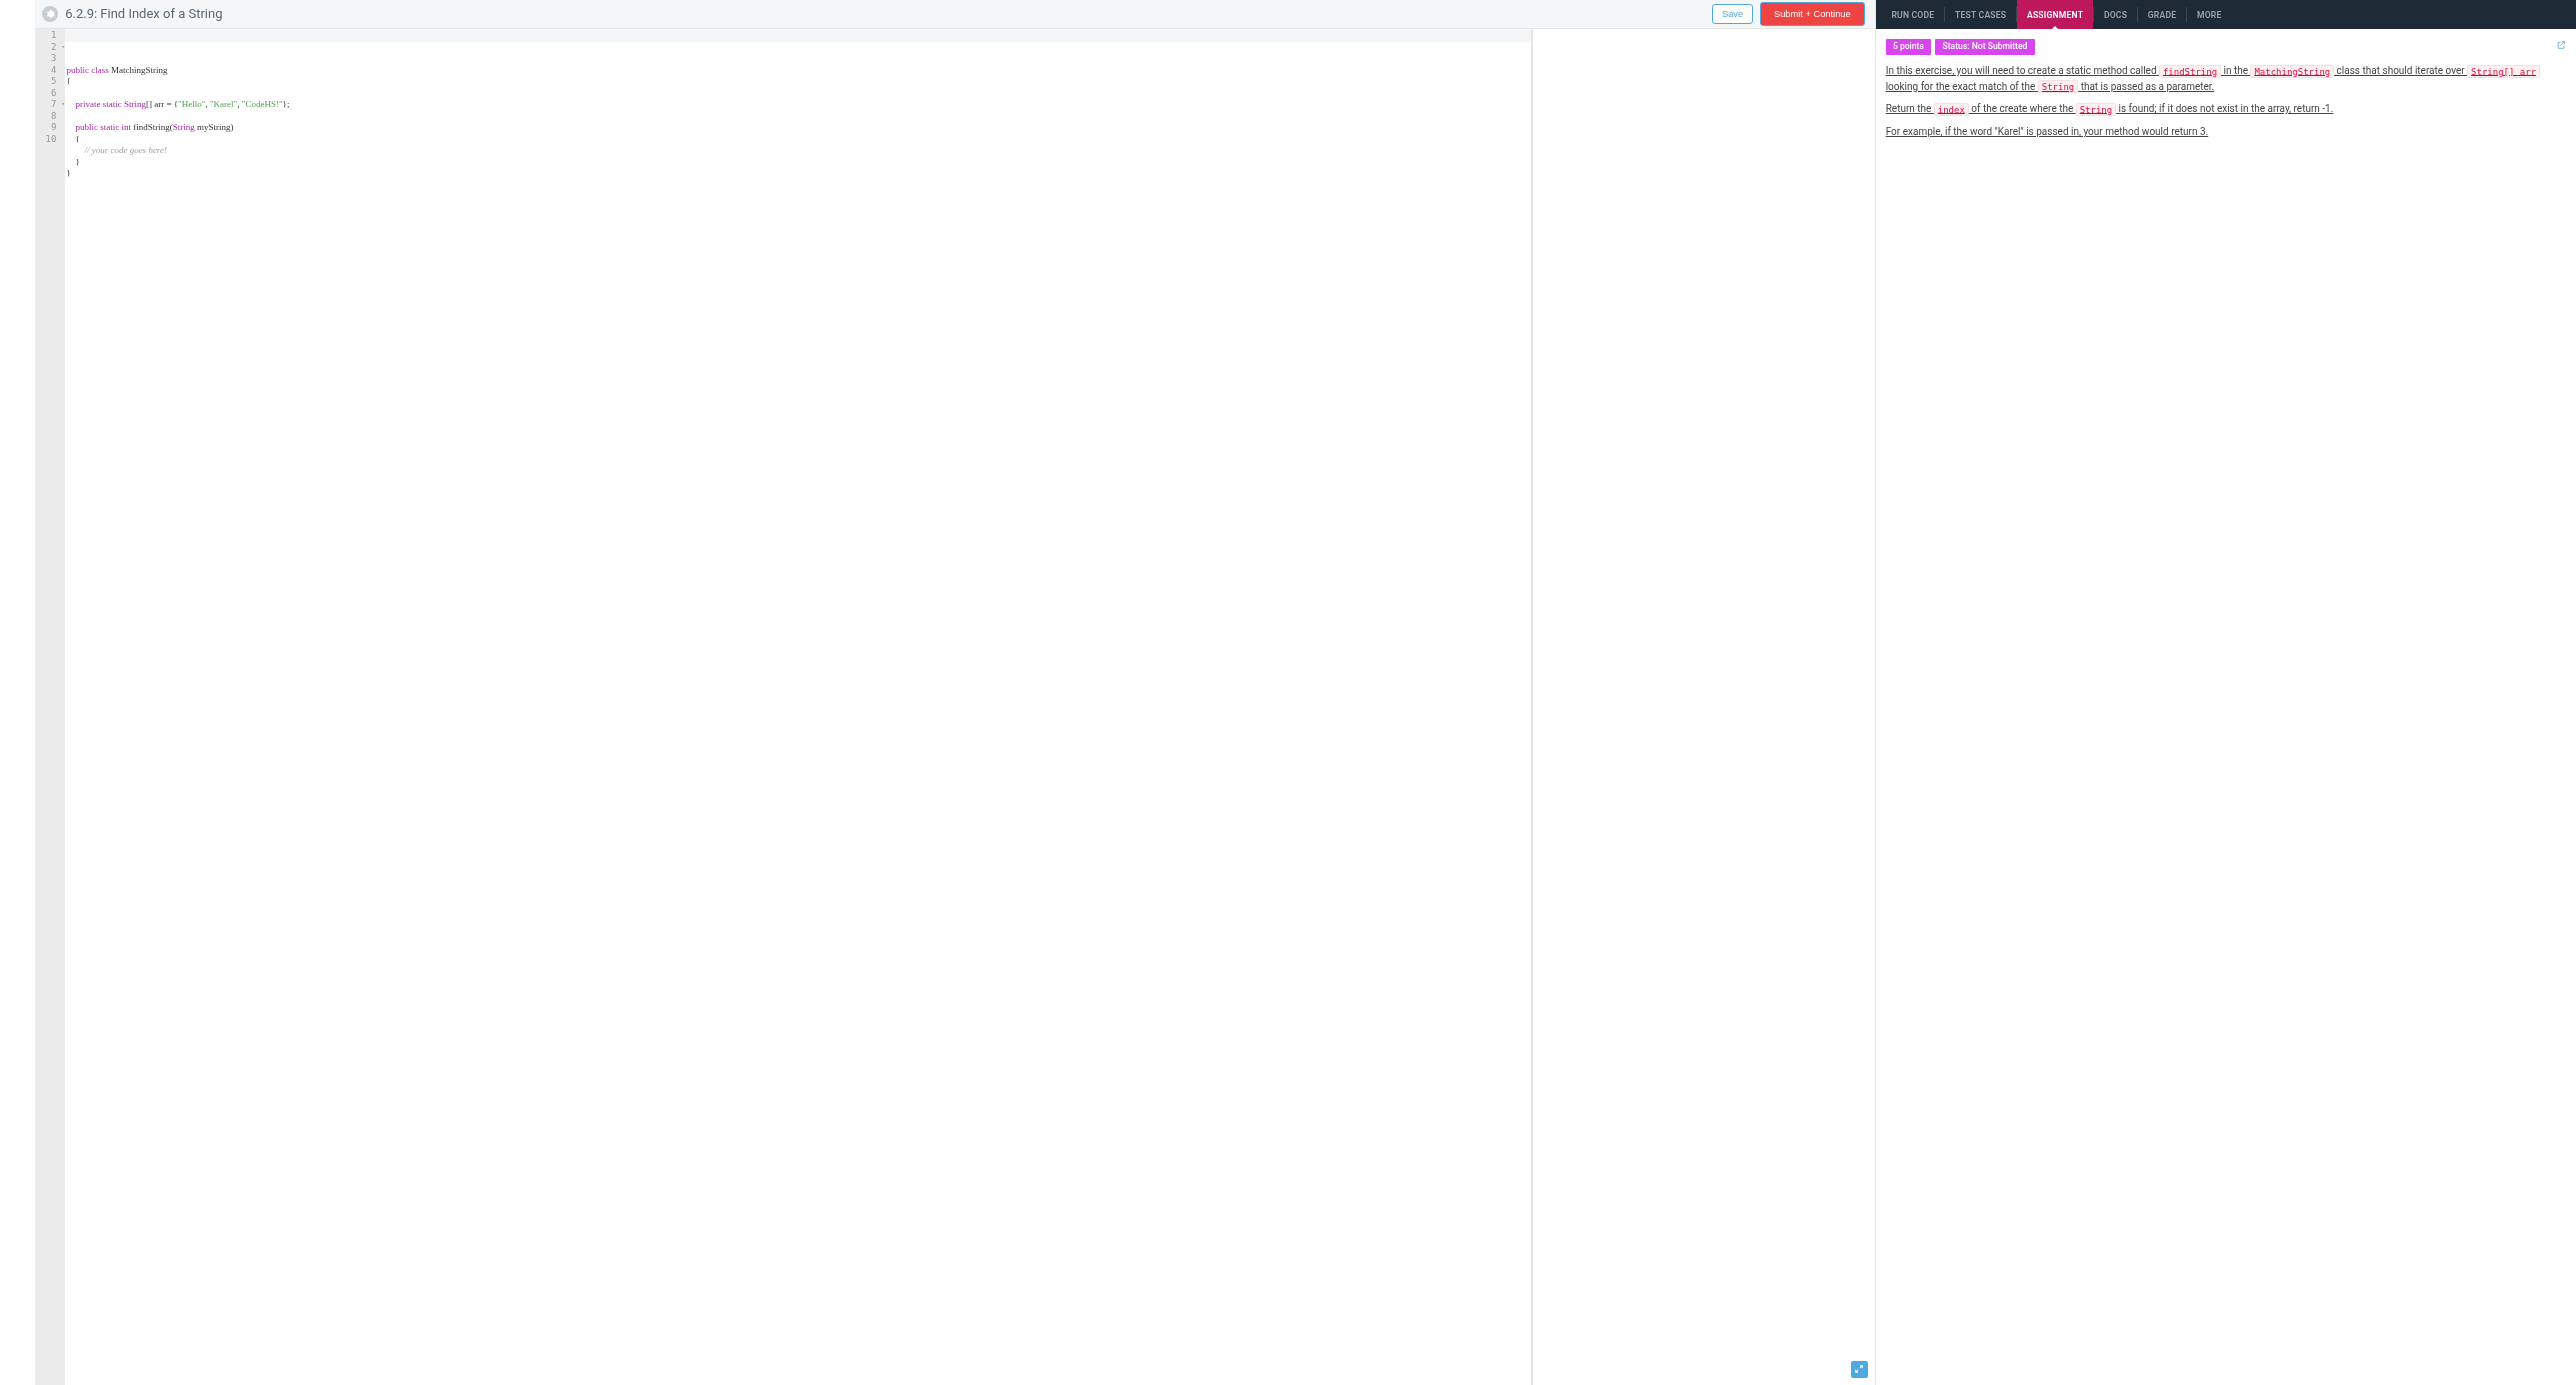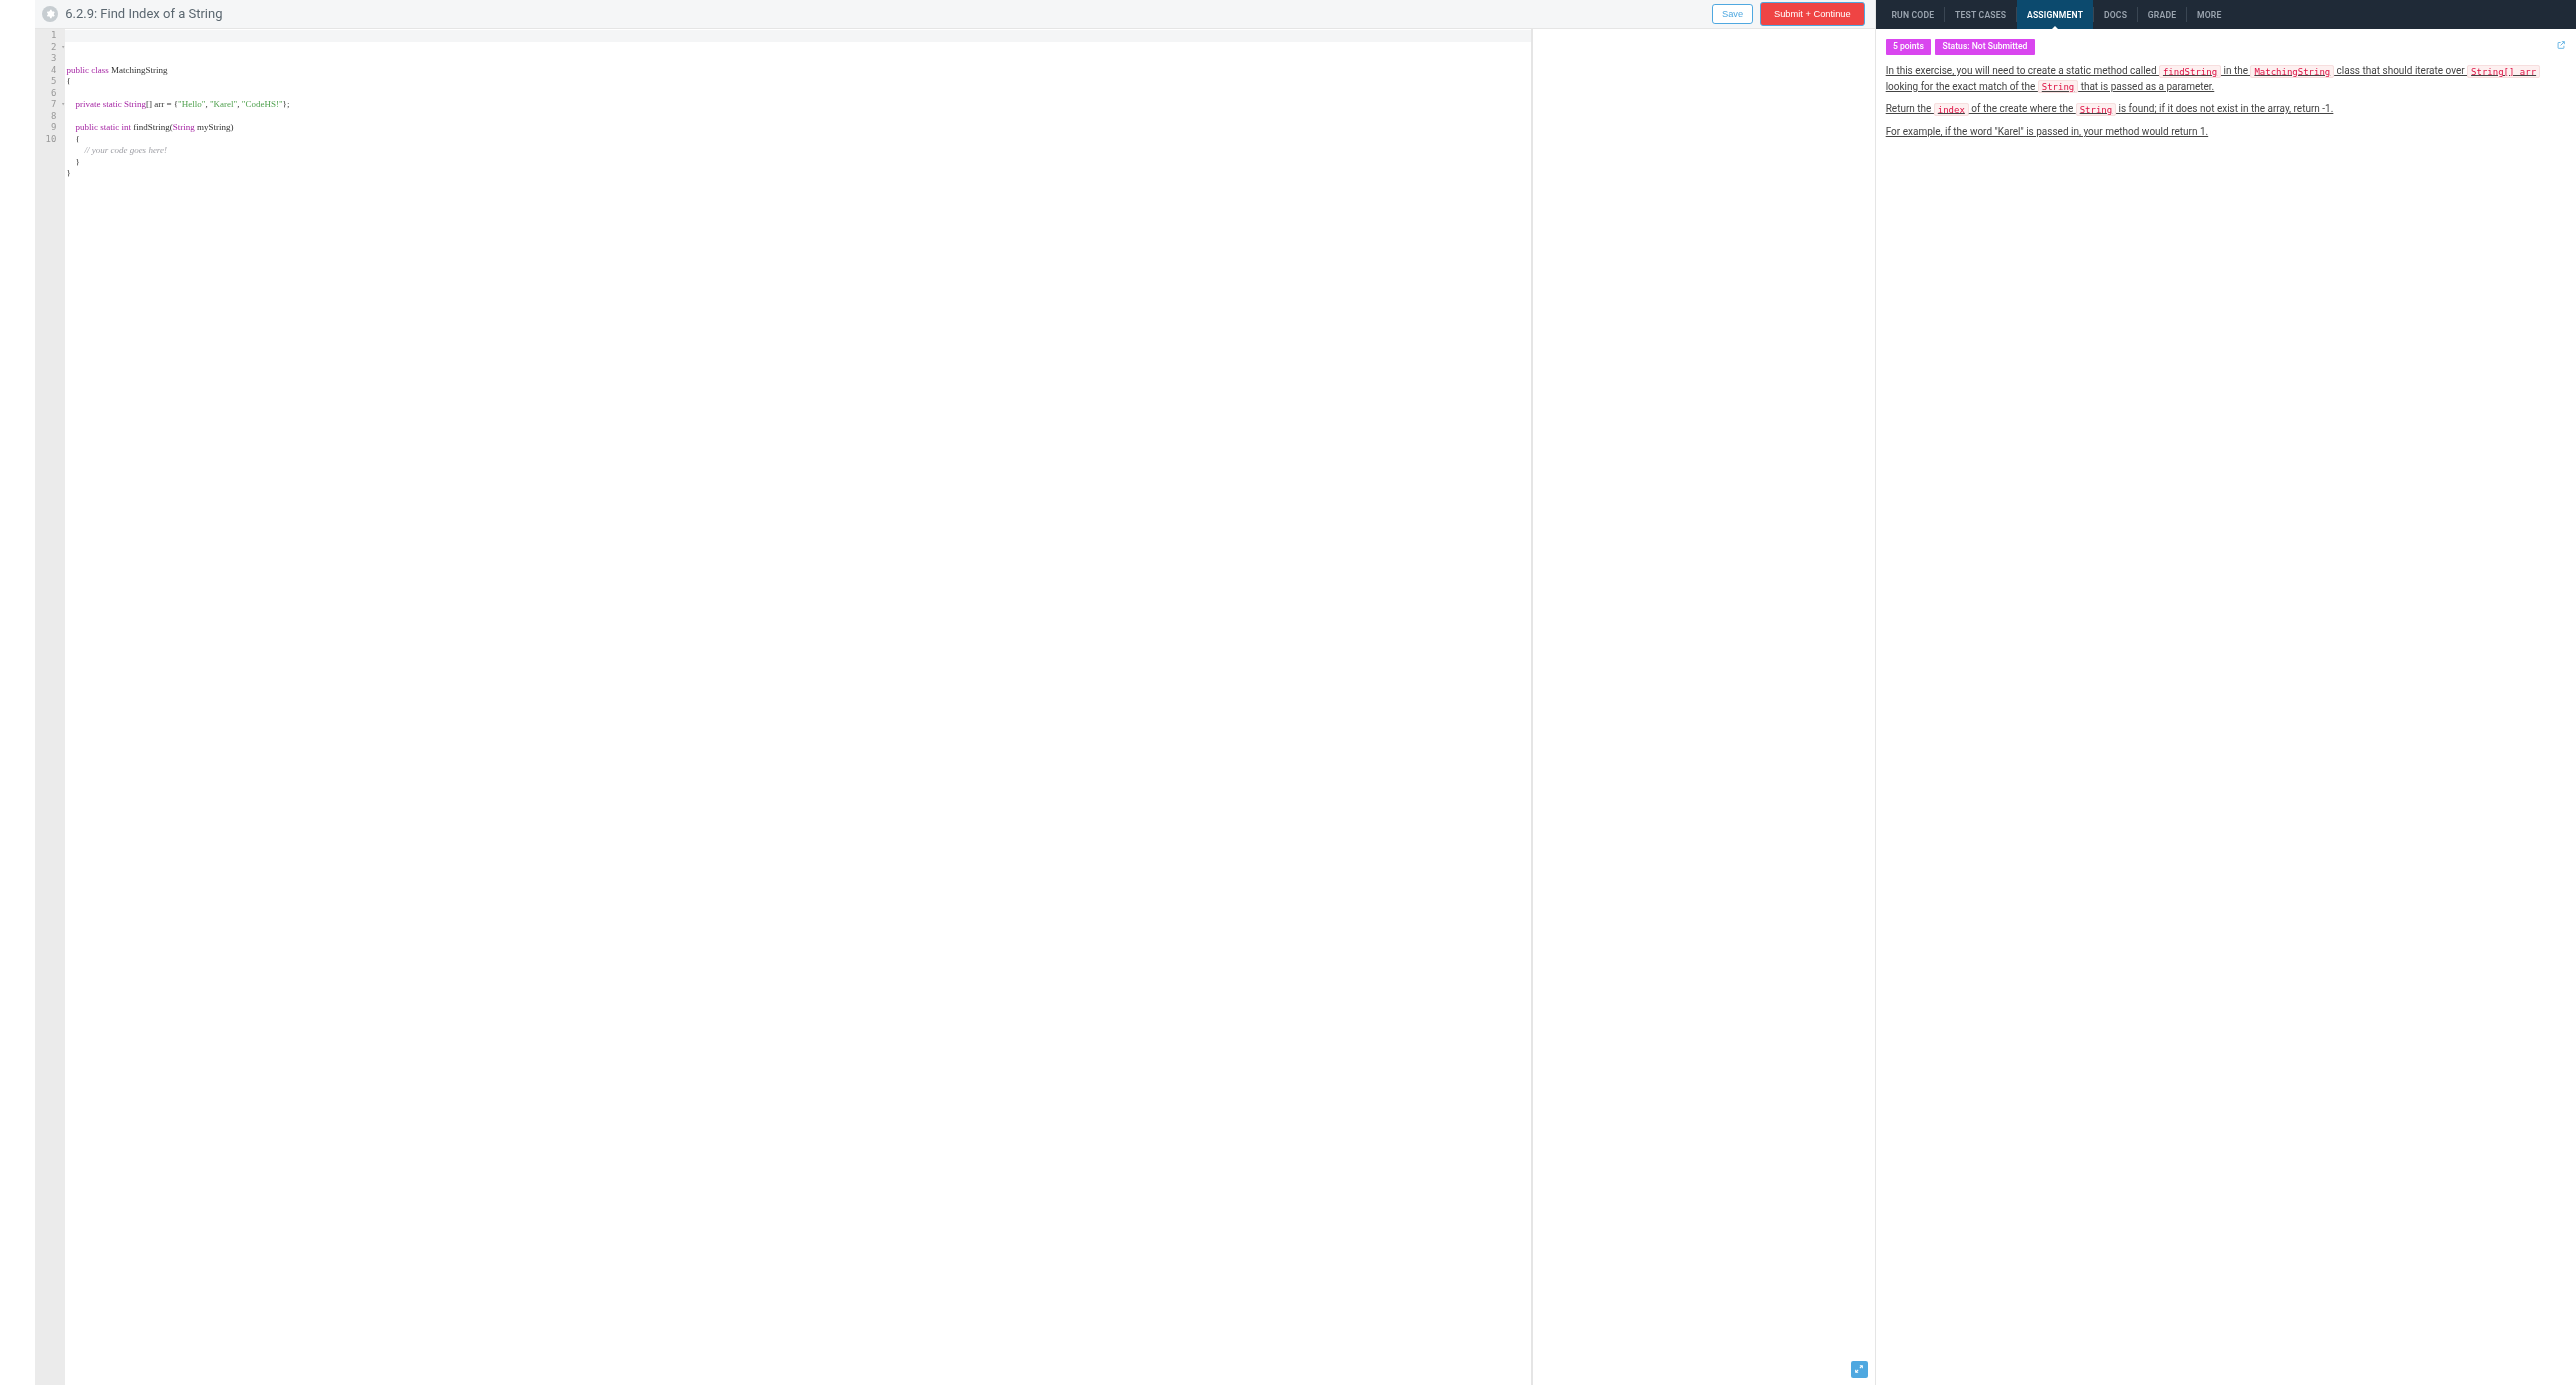--- a/index.html
+++ b/index.html
@@ -85,21 +85,21 @@
       font-weight: 600;
       letter-spacing: 0.2px;
       padding: 0 10px;
       display: flex;
       align-items: center;
       cursor: pointer;
       position: relative;
       white-space: nowrap;
     }
     .tab.active {
-      background: #0c4a6e;
+      background: #be185d;
       color: #fff;
     }
     .tab.active::after {
       content: "";
       position: absolute;
       bottom: -0.7px;
       left: 50%;
       transform: translateX(-50%);
       border-left: 4.3px solid transparent;
       border-right: 4.3px solid transparent;
@@ -312,18 +312,18 @@
                 <path d="M14 4h6v6M20 4l-9 9M19 14v5a1 1 0 01-1 1H6a1 1 0 01-1-1V7a1 1 0 011-1h5"></path>
               </svg>
           </span>
         </div>
         <p>
           <span>In this exercise, you will need to create a static method called </span><code class="inline">findString</code><span> in the </span><code class="inline">MatchingString</code><span> class that should iterate over </span><code class="inline">String[] arr</code><span> looking for the exact match of the </span><code class="inline">String</code><span> that is passed as a parameter.</span>
         </p>
         <p>
           <span>Return the </span><code class="inline">index</code><span> of the create where the </span><code class="inline">String</code><span> is found; if it does not exist in the array, return -1.</span>
         </p>
-        <p>For example, if the word "Karel" is passed in, your method would return 1.</p>
+        <p>For example, if the word "Karel" is passed in, your method would return 3.</p>
       </div>
     </div>
   </div>
 </div>
 
 
 </body></html>

